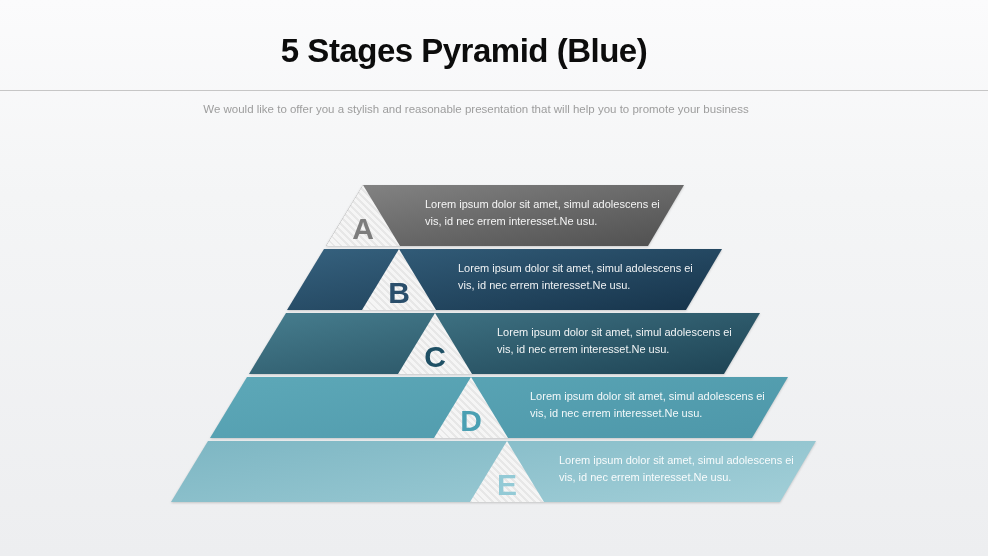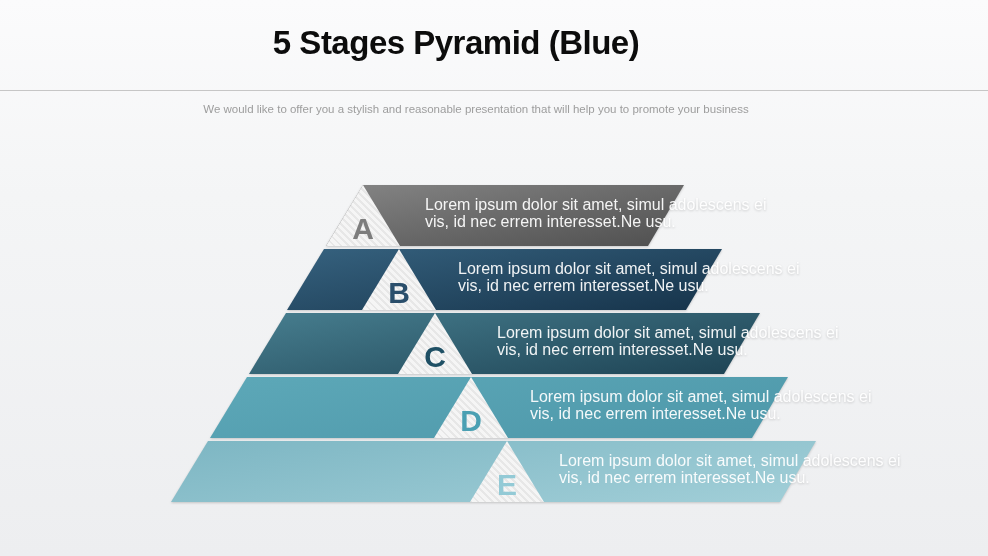--- a/index.html
+++ b/index.html
@@ -5,21 +5,21 @@
   html,body{margin:0;padding:0;}
   body{
     width:988px;height:556px;overflow:hidden;position:relative;
     font-family:"Liberation Sans",sans-serif;
     background:linear-gradient(180deg,#fbfbfc 0%,#f4f5f6 35%,#edeef0 100%);
   }
   .slide{position:absolute;inset:0;}
   .title{
     position:absolute;top:20px;left:0;width:904px;
     text-align:center;font-size:33px;font-weight:bold;color:#0c0c0c;
-    letter-spacing:-0.5px;margin:4px;
+    letter-spacing:-0.5px;margin:12px;
   }
   .divider{
     position:absolute;top:90px;left:0;width:988px;height:1px;
     background:#c6c6c6;
   }
   .subtitle{
     position:absolute;top:103px;left:0;width:952px;
     text-align:center;font-size:11.5px;color:#9d9d9d;
   }
   .pyramid{position:absolute;inset:0;}
@@ -36,21 +36,21 @@
     clip-path:polygon(50% 0,100% 100%,0 100%);
     background:repeating-linear-gradient(45deg,#e7e7e7 0px,#e7e7e7 2px,#f5f5f5 2px,#f5f5f5 5px);
     text-align:center;
   }
   .letter{
     position:absolute;bottom:2px;left:0;width:100%;
     font-size:30px;font-weight:bold;line-height:1;
   }
   .body-text{
     position:absolute;top:11px;
-    font-size:16px;line-height:17px;color:rgba(255,255,255,0.93);
+    font-size:11px;line-height:17px;color:rgba(255,255,255,0.93);
     white-space:nowrap;
   }
 </style>
 </head>
 <body>
 
 <div class="slide">
   <h1 class="title">5 Stages Pyramid (Blue)</h1>
   <div class="divider"></div>
   <div class="subtitle">We would like to offer you a stylish and reasonable presentation that will help you to promote your business</div>

